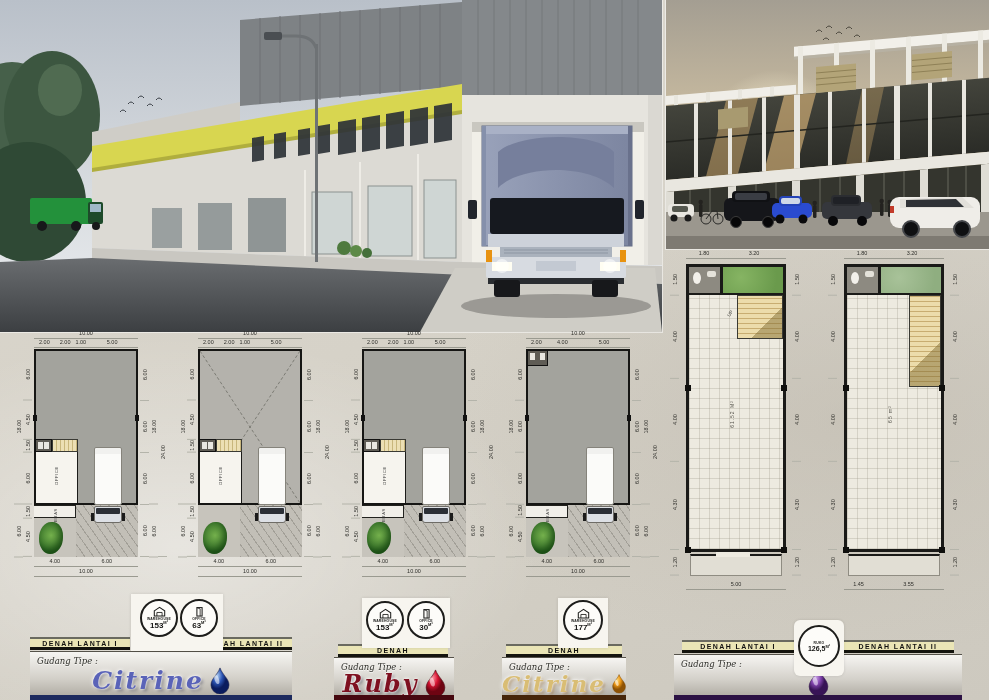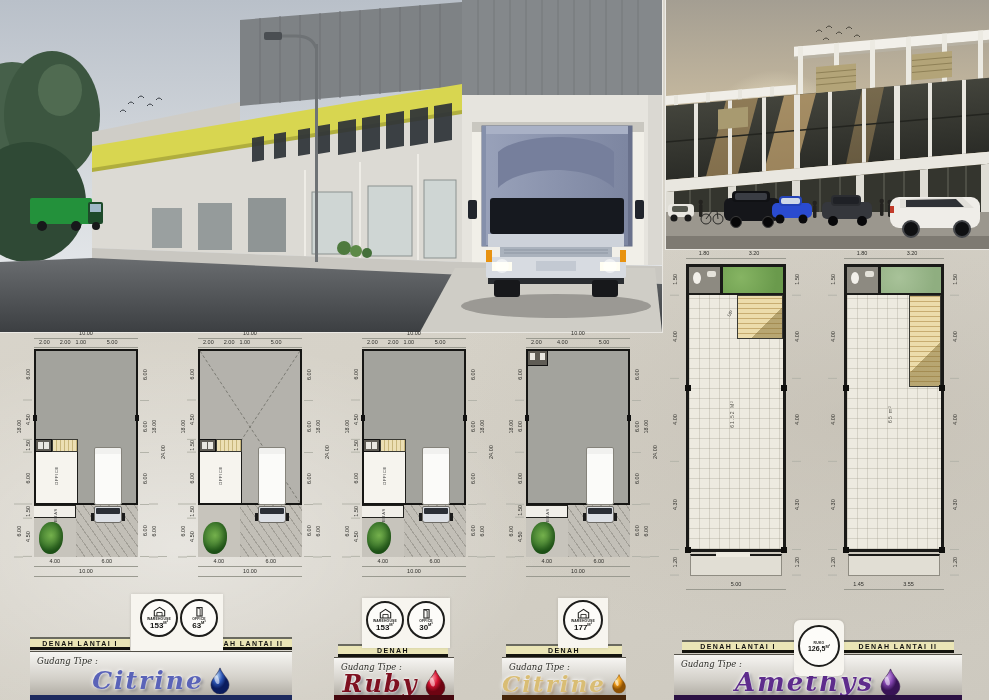--- a/index.html
+++ b/index.html
@@ -867,21 +867,20 @@
   </div>
   <div class="denah-bar" style="left:682px;top:640px;width:112px">
       <span>DENAH LANTAI I</span>
     </div>
   <div class="denah-bar" style="left:842px;top:640px;width:112px">
       <span>DENAH LANTAI II</span>
     </div>
   <div class="gudang" style="left:674px;top:654px;width:288px;height:46px">
     <span class="glabel">Gudang Tipe :</span>
     <div class="gname">
-      <span class="n-ame">Amethys</span>
       <svg width="21" height="28" viewBox="0 0 22 30">
           <path d="M11 1 C14 9 21 13 21 20 A10 10 0 1 1 1 20 C1 13 8 9 11 1 Z" fill="url(#g-ame)" stroke="rgba(45,15,70,.65)"></path>
           <ellipse cx="7.5" cy="14" rx="2.4" ry="5" fill="rgba(255,255,255,.5)" transform="rotate(-18 7.5 14)"></ellipse>
         </svg>
     </div>
     <div class="deep" style="background:#2c1244"></div>
   </div>
 
 </div>
 

